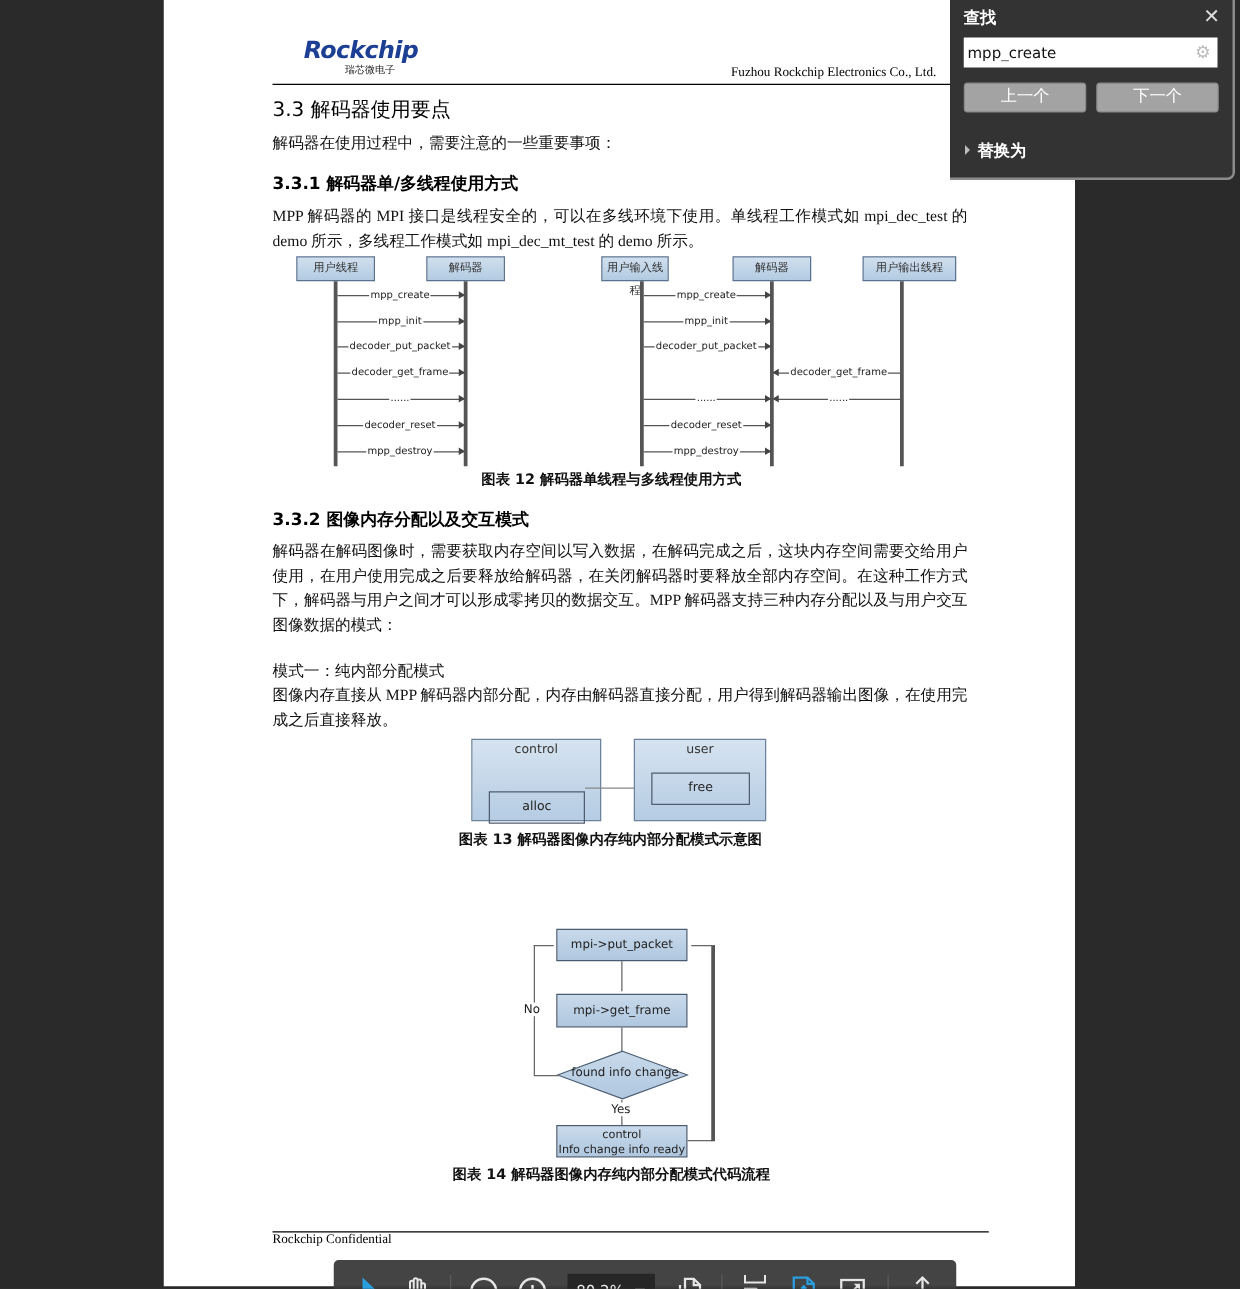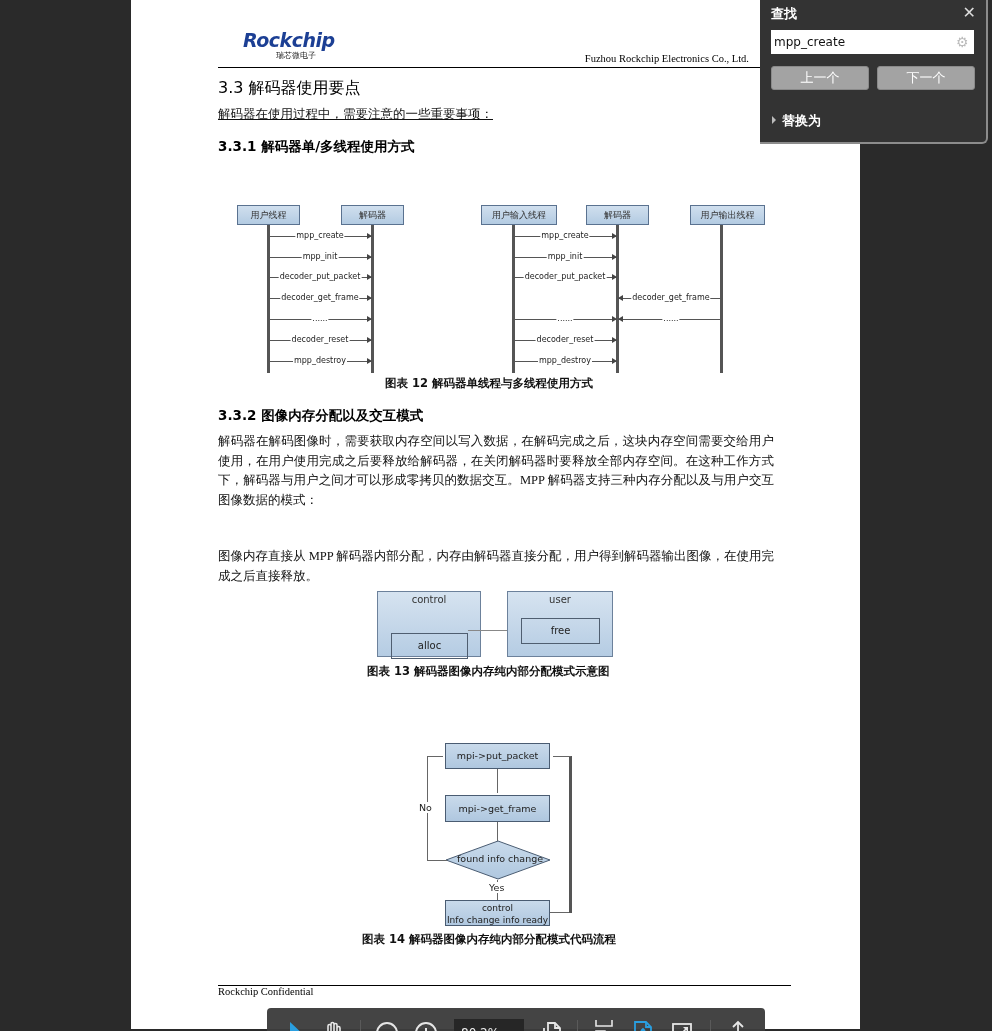--- a/index.html
+++ b/index.html
@@ -69,23 +69,24 @@
   <div id="page">
 
     <div class="logo">
       <div class="logo-en">Rockchip</div>
       <div class="logo-cn">瑞芯微电子</div>
     </div>
     <div class="company">Fuzhou Rockchip Electronics Co., Ltd.</div>
     <div class="header-rule"></div>
 
     <div class="h2" style="top:78px;">3.3  解码器使用要点</div>
-    <div class="para" style="top:105px;text-decoration:underline;">解码器在使用过程中，需要注意的一些重要事项：</div>
+    <div class="para" style="top:105px;">解码器在使用过程中，需要注意的一些重要事项：</div>
 
     <div class="h3" style="top:138px;">3.3.1  解码器单/多线程使用方式</div>
+    <div class="para" style="top:164px;">MPP 解码器的 MPI 接口是线程安全的，可以在多线环境下使用。单线程工作模式如 mpi_dec_test 的 demo 所示，多线程工作模式如 mpi_dec_mt_test 的 demo 所示。</div>
 
     <div class="seq" style="left:106px; width:150px; height:170px;">
       <div class="actor" style="left:0; width:63px;">用户线程</div>
       <div class="actor" style="left:104px; width:63px;">解码器</div>
       <div class="lifeline" style="left:30px;"></div>
       <div class="lifeline" style="left:134px;"></div>
       <div class="msg arrow-r" style="left:33px; width:101px; top:31px;">
           <span class="msg-label" style="left:50px;">mpp_create</span>
         </div>
       <div class="msg arrow-r" style="left:33px; width:101px; top:52px;">
@@ -102,21 +103,21 @@
         </div>
       <div class="msg arrow-r" style="left:33px; width:101px; top:135px;">
           <span class="msg-label" style="left:50px;">decoder_reset</span>
         </div>
       <div class="msg arrow-r" style="left:33px; width:101px; top:156px;">
           <span class="msg-label" style="left:50px;">mpp_destroy</span>
         </div>
     </div>
 
     <div class="seq" style="left:350px; width:275px; height:170px;">
-      <div class="actor" style="left:0; width:76px;">用户输入线程</div>
+      <div class="actor" style="left:0; width:54px;">用户输入线程</div>
       <div class="actor" style="left:105px; width:63px;">解码器</div>
       <div class="actor" style="left:209px; width:75px;">用户输出线程</div>
       <div class="lifeline" style="left:31px;"></div>
       <div class="lifeline" style="left:135px;"></div>
       <div class="lifeline" style="left:239px;"></div>
       <div class="msg arrow-r" style="left:34px; width:101px; top:31px;">
           <span class="msg-label" style="left:50px;">mpp_create</span>
         </div>
       <div class="msg arrow-r" style="left:34px; width:101px; top:52px;">
           <span class="msg-label" style="left:50px;">mpp_init</span>
@@ -137,20 +138,21 @@
           <span class="msg-label" style="left:50px;">decoder_reset</span>
         </div>
       <div class="msg arrow-r" style="left:34px; width:101px; top:156px;">
           <span class="msg-label" style="left:50px;">mpp_destroy</span>
         </div>
     </div>
     <div class="caption" style="left:254px; top:376px;">图表  12  解码器单线程与多线程使用方式</div>
 
     <div class="h3" style="top:407px;">3.3.2  图像内存分配以及交互模式</div>
     <div class="para" style="top:432px;">解码器在解码图像时，需要获取内存空间以写入数据，在解码完成之后，这块内存空间需要交给用户使用，在用户使用完成之后要释放给解码器，在关闭解码器时要释放全部内存空间。在这种工作方式下，解码器与用户之间才可以形成零拷贝的数据交互。MPP 解码器支持三种内存分配以及与用户交互图像数据的模式：</div>
+    <div class="para" style="top:528px;">模式一：纯内部分配模式</div>
     <div class="para" style="top:547px;">图像内存直接从 MPP 解码器内部分配，内存由解码器直接分配，用户得到解码器输出图像，在使用完成之后直接释放。</div>
 
     <div class="blk" style="left:246px; top:591px; width:104px; height:66px;">
       <div class="blk-title">control</div>
       <div class="inner-box" style="left:13px; top:41px; width:77px; height:26px;">alloc</div>
     </div>
     <div class="fline" style="left:337px; top:630px; width:50px; height:1px; background:#888;"></div>
     <div style="position:absolute; left:385px; top:627px; border-left:5px solid #444; border-top:3px solid transparent; border-bottom:3px solid transparent;"></div>
     <div class="blk" style="left:376px; top:591px; width:106px; height:66px;">
       <div class="blk-title">user</div>

